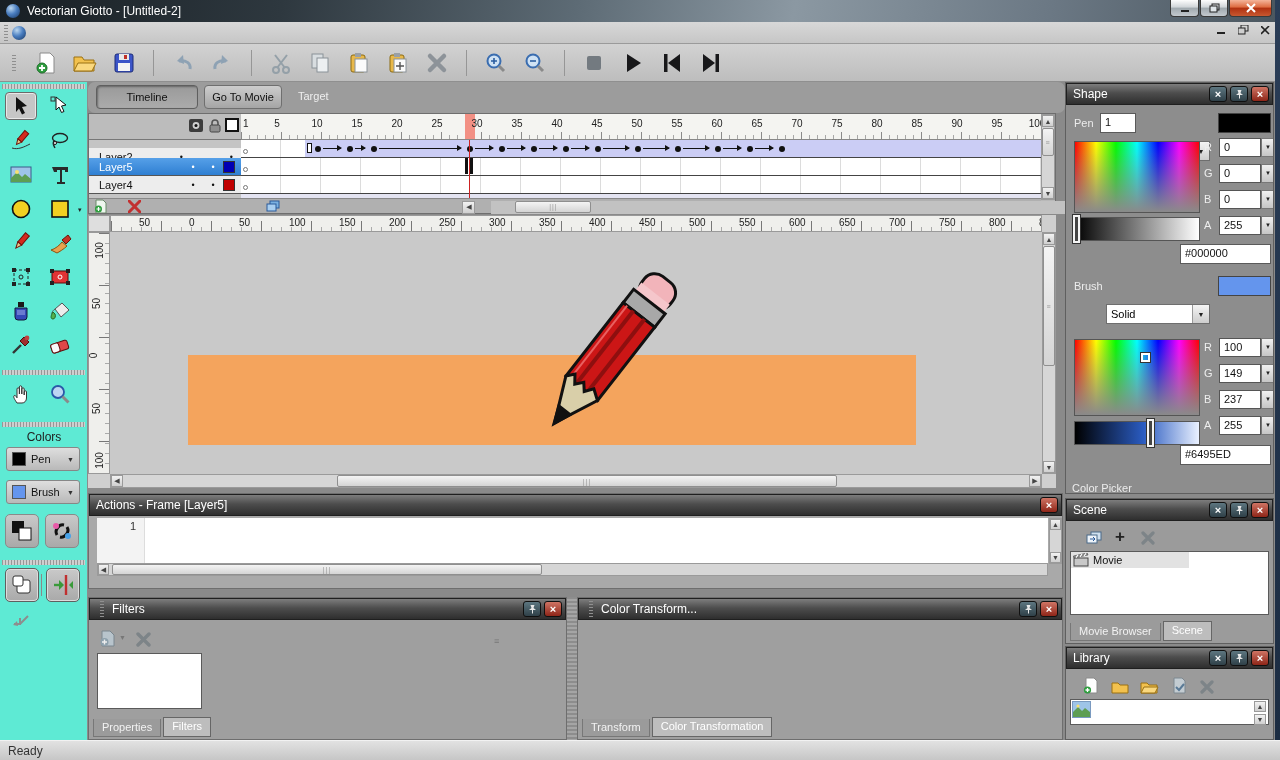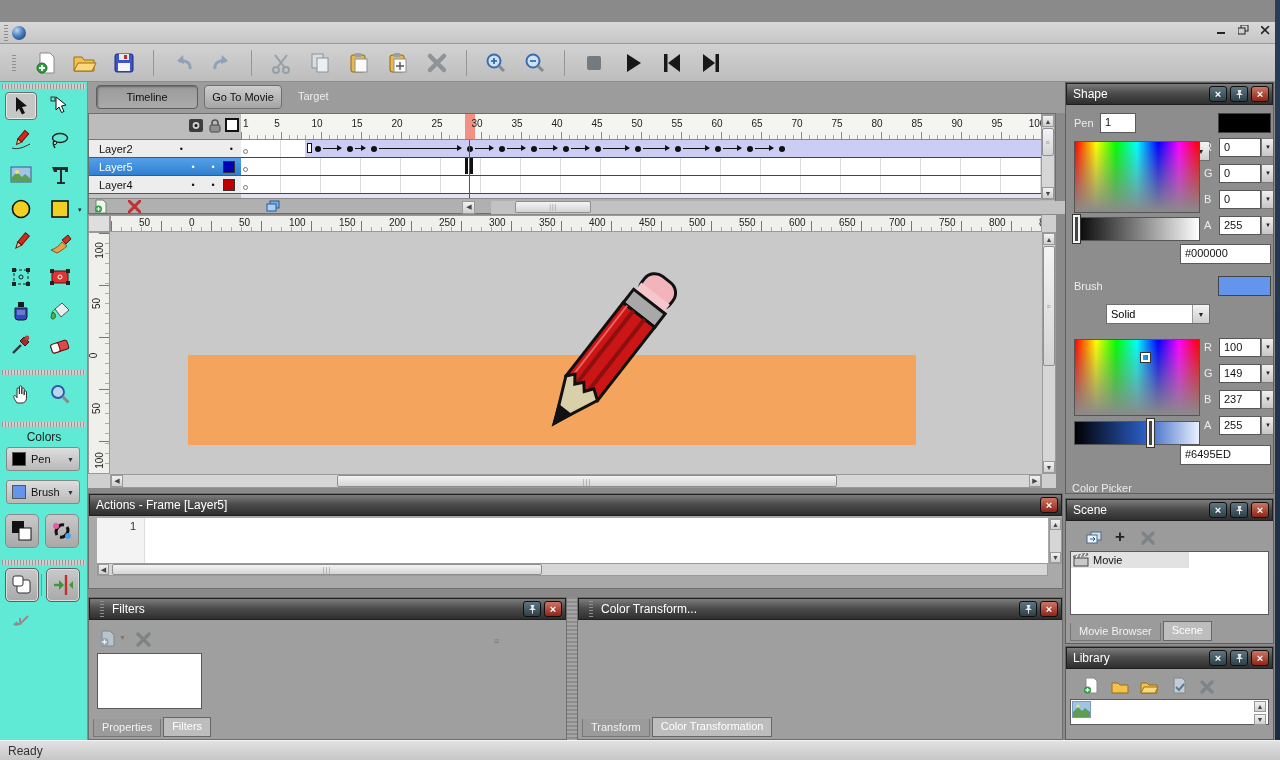--- a/index.html
+++ b/index.html
@@ -54,21 +54,21 @@
     background:linear-gradient(#5d7680,#2f4048);color:#fff;font-size:11px;font-weight:bold;line-height:1;}
   .pbtn.red{background:linear-gradient(#cf7464,#8e2518);}
   .ptab{height:18px;padding:2px 8px;font-size:11px;color:#f2f2f2;background:#9b9b9b;border:1px solid #777;border-top:none;display:inline-block;}
   .ptab.active{background:#bdbdbd;color:#fff;border:1px solid #666;height:20px;}
   .combo{position:relative;background:#fff;border:1px solid #6e6e6e;margin-top:28px;}
   .combo .cbtn{position:absolute;right:0;top:0;bottom:0;width:17px;background:linear-gradient(#f4f4f4,#cdcdcd);
     border-left:1px solid #999;display:flex;align-items:center;justify-content:center;font-size:7px;color:#222;}
   .whitebox{background:#fff;border:1px solid #5a5a5a;font-size:11px;color:#111;padding:2px 4px;}
 
   
-  .tabrow{position:absolute;left:88px;top:82px;width:977px;height:31px;background:#9c9c9c;}
+  .tabrow{position:absolute;left:88px;top:82px;width:977px;height:31px;background:#9c9c9c;border-radius:7px;}
   .bigbtn{position:absolute;top:3px;height:24px;border-radius:4px;font-size:11px;color:#111;
     display:flex;align-items:center;justify-content:center;}
   .bigbtn.pressed{background:linear-gradient(#9a9a9a,#ababab);border:1px solid #5f5f5f;box-shadow:inset 1px 1px 2px rgba(0,0,0,.35);}
   .bigbtn.raised{background:linear-gradient(#cdcdcd,#a5a5a5);border:1px solid #6f6f6f;}
 
   
   .timeline{position:absolute;left:88px;top:113px;width:968px;height:101px;background:#b8b8b8;border:1px solid #6e6e6e;}
   .tl-header-left{position:absolute;left:0;top:0;width:152px;height:26px;background:#bcbcbc;border-bottom:1px solid #777;}
   .frame-ruler{position:absolute;left:152px;top:0;width:800px;height:26px;background:#f4f4f1;border-bottom:1px solid #888;overflow:hidden;}
   .frame-ruler .ticks1{position:absolute;left:0;right:0;bottom:0;height:4px;background:repeating-linear-gradient(90deg,#a8a8a8 0 1px,transparent 1px 8px);}
@@ -150,20 +150,42 @@
     border-top:1px solid #f2f2f2;color:#333;font-size:12px;display:flex;align-items:center;padding-left:8px;}
   .navyedge{position:absolute;right:0;top:0;width:5px;height:740px;background:linear-gradient(#2a3d57,#1b2c42);}
   .listwhite{position:absolute;background:#fff;border:1px solid #5a5a5a;}
   .mini-ico{width:20px;height:20px;display:flex;align-items:center;justify-content:center;}
 </style>
 </head>
 <body>
 
 <div class="app">
 
+  <div class="titlebar">
+    <span class="sphere"></span>
+    <span>Vectorian Giotto - [Untitled-2]</span>
+    <div class="win-btns">
+      <div class="wbtn" style="width:29px">
+          <svg width="10" height="9">
+            <rect x="1" y="6" width="8" height="2" fill="#222"></rect>
+          </svg>
+        </div>
+      <div class="wbtn" style="width:28px">
+          <svg width="11" height="10">
+            <rect x="3" y="1" width="7" height="6" fill="none" stroke="#222"></rect>
+            <rect x="1" y="3" width="7" height="6" fill="#dfe5e9" stroke="#222"></rect>
+          </svg>
+        </div>
+      <div class="wbtn close" style="width:43px">
+          <svg width="10" height="10">
+            <path d="M1 1l8 8M9 1l-8 8" stroke="#fff" stroke-width="2"></path>
+          </svg>
+        </div>
+    </div>
+  </div>
 
   <div class="menubar">
     <span class="gripv"></span>
     <span class="sphere"></span>
     <div class="mdi-btns">
       <span><svg width="9" height="9">
             <rect x="0" y="6" width="8" height="2" fill="#222"></rect>
           </svg></span>
       <span><svg width="11" height="10">
             <rect x="3" y="0" width="7" height="6" fill="none" stroke="#222"></rect>
@@ -505,21 +527,21 @@
         <div class="frame-num" style="left: 506px; width: 20px; text-align: center;">65</div>
         <div class="frame-num" style="left: 546px; width: 20px; text-align: center;">70</div>
         <div class="frame-num" style="left: 586px; width: 20px; text-align: center;">75</div>
         <div class="frame-num" style="left: 626px; width: 20px; text-align: center;">80</div>
         <div class="frame-num" style="left: 666px; width: 20px; text-align: center;">85</div>
         <div class="frame-num" style="left: 706px; width: 20px; text-align: center;">90</div>
         <div class="frame-num" style="left: 746px; width: 20px; text-align: center;">95</div>
         <div class="frame-num" style="left: 786px; width: 20px; text-align: center;">100</div>
       </div>
     <div id="layer-names" style="position:absolute;left:0;top:26px;width:152px;height:60px;background:#c4c4c4">
-        <div class="lrow" style="top: 0px; gap: 47px;">
+        <div class="lrow" style="top: 8px; gap: 47px;">
           <div class="lname">Layer2</div>
           <div class="ldot">•</div>
           <div class="ldot">•</div>
           <div class="lswatch" style="background: rgb(255, 0, 255);"></div>
         </div>
         <div class="lrow sel" style="top: 18px;">
           <div class="lname">Layer5</div>
           <div class="ldot">•</div>
           <div class="ldot">•</div>
           <div class="lswatch" style="background: rgb(0, 0, 180);"></div>

